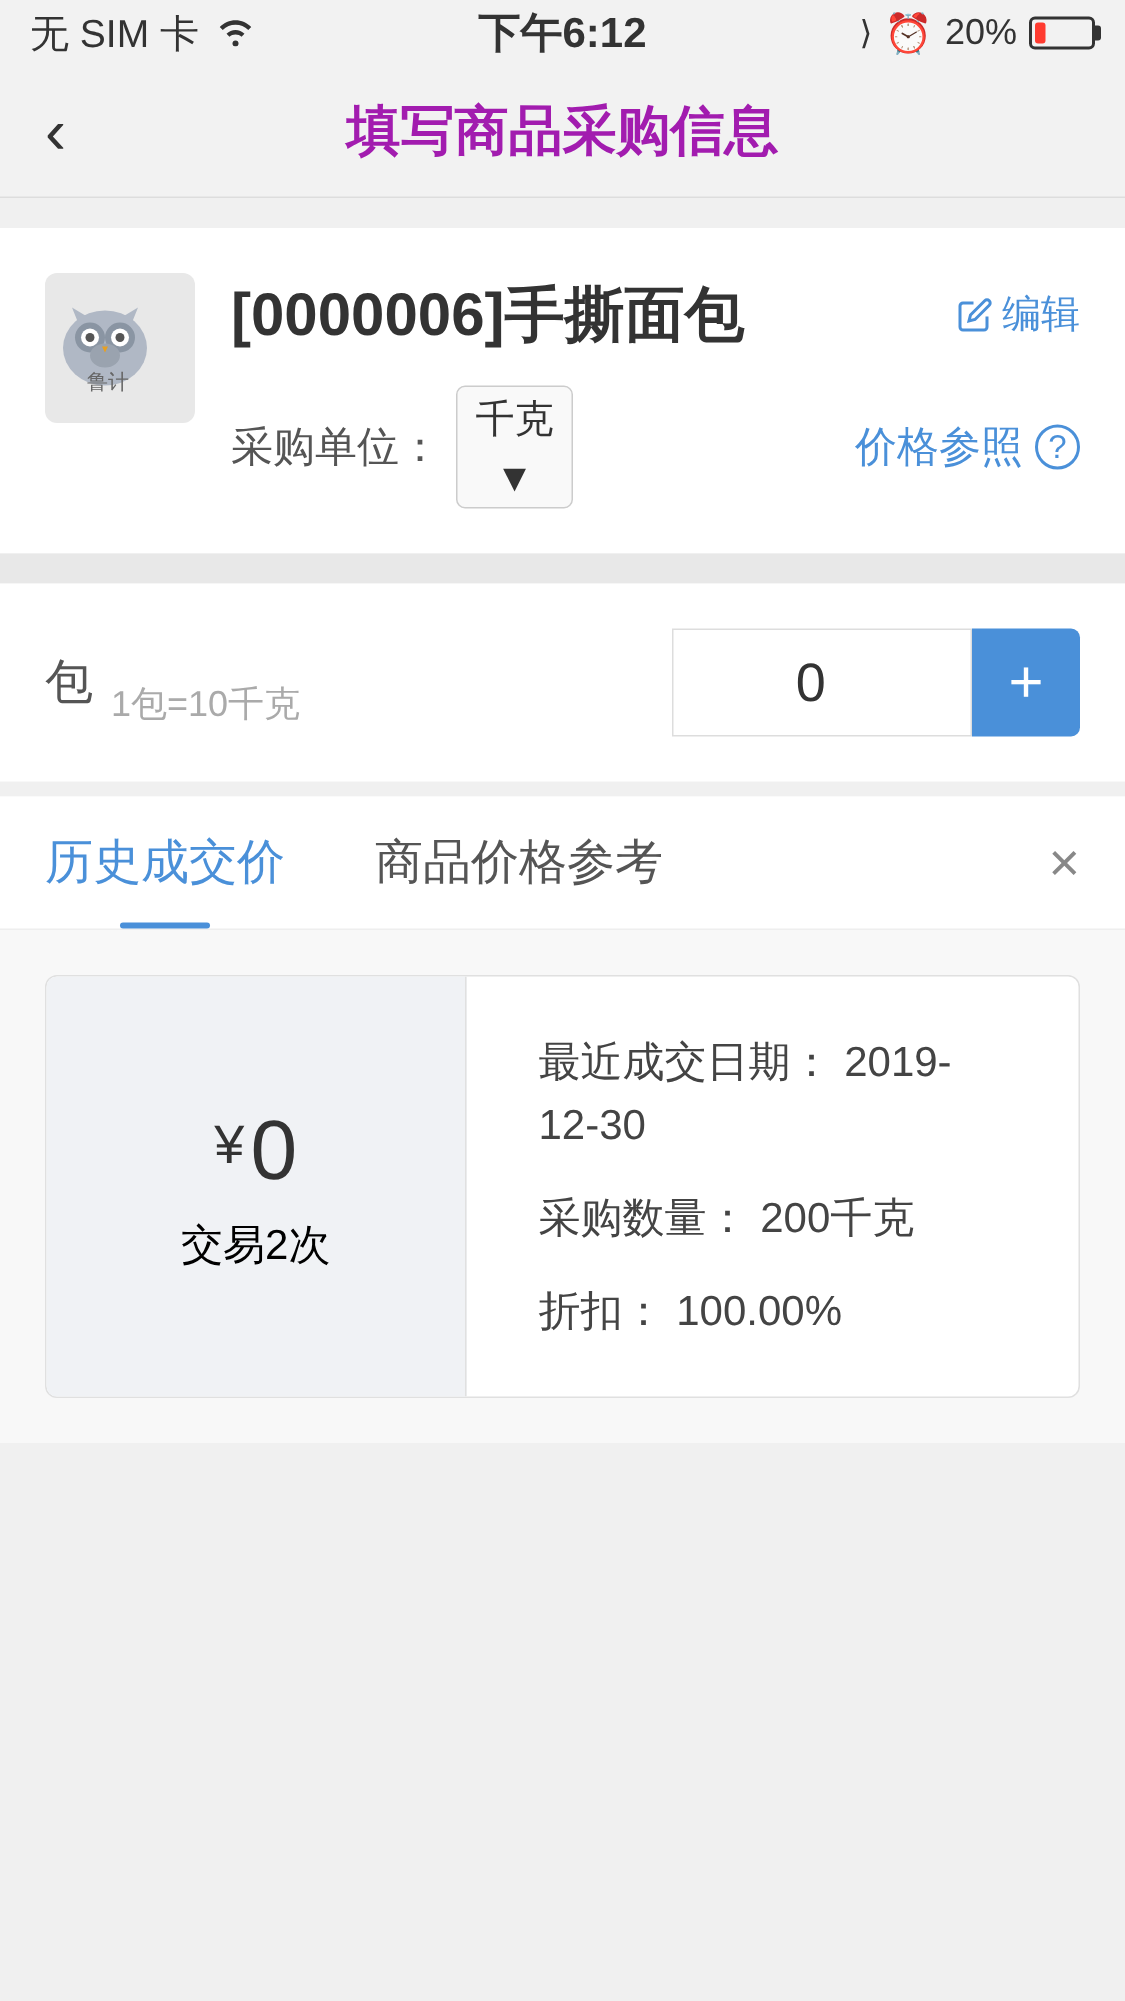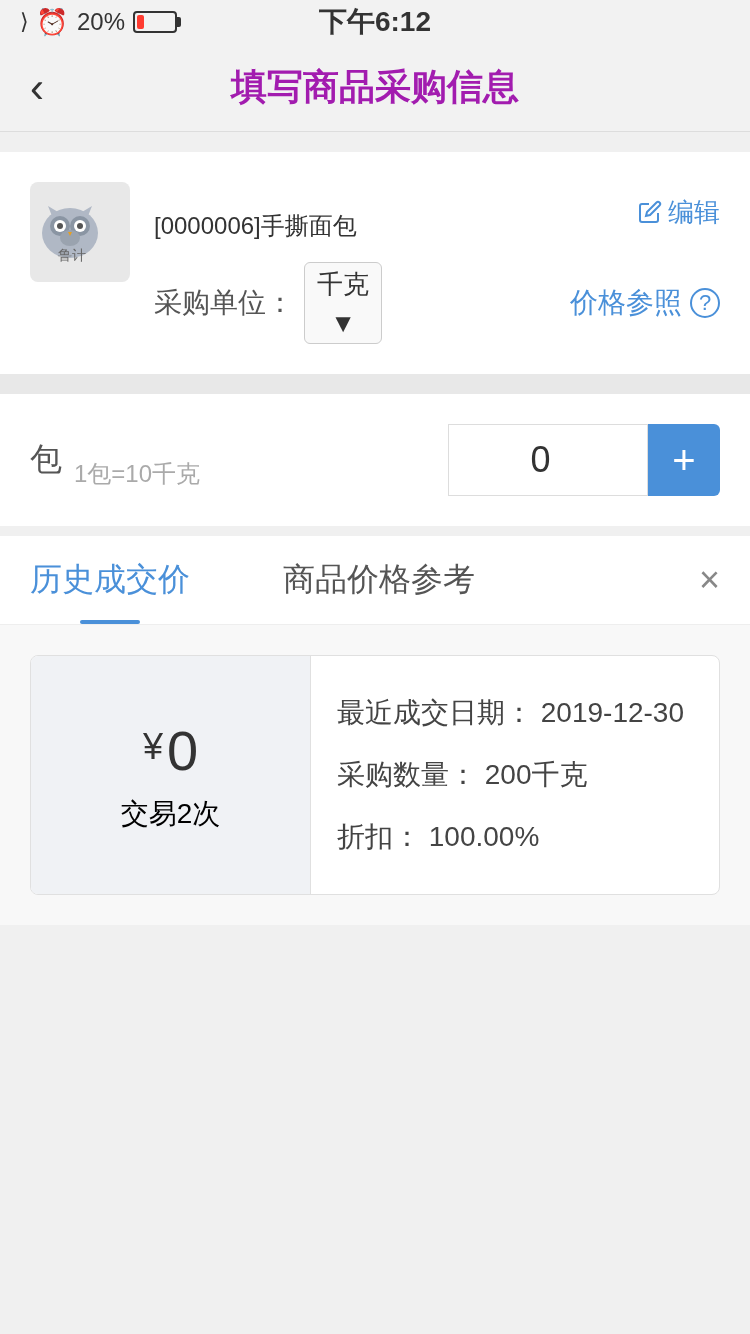--- a/index.html
+++ b/index.html
@@ -126,24 +126,23 @@
     .product-info {
       flex: 1;
     }
     .product-header {
       display: flex;
       justify-content: space-between;
       align-items: center;
       margin-bottom: 20px;
     }
     .product-name {
-      font-size: 24px;
-      font-weight: 400;
-      color: #333;
-      margin-top: 28px;
+      font-size: 40px;
+      font-weight: 700;
+      color: #333;
     }
     .edit-btn {
       font-size: 26px;
       color: #4a90d9;
       display: flex;
       align-items: center;
       gap: 6px;
       cursor: pointer;
     }
     .product-unit-row {
@@ -250,21 +249,20 @@
       background: #f8f8f8;
       margin-top: 10px;
     }
     .price-panel-tabs {
       display: flex;
       align-items: center;
       background: #fff;
       border-bottom: 1px solid #eee;
       padding: 0 30px;
       position: relative;
-      gap: 33px;
     }
     .tab-item {
       height: 88px;
       display: flex;
       align-items: center;
       font-size: 32px;
       margin-right: 60px;
       position: relative;
       cursor: pointer;
     }
@@ -328,35 +326,45 @@
       margin-top: 8px;
       margin-right: 4px;
     }
     .price-times {
       font-size: 28px;
       color: #000000;
       margin-top: 12px;
     }
     .price-card-right {
       flex: 1;
-      padding: 36px 26px;
+      padding: 36px 48px;
       display: flex;
       flex-direction: column;
       gap: 20px;
     }
     .price-detail-row {
       font-size: 28px;
       color: #444;
       line-height: 1.5;
     }
   </style>
 </head>
 <body>
 
 <div class="status-bar">
+  <div class="status-left">
+    <span>无 SIM 卡</span>
+    <span>
+      <svg width="28" height="22" viewBox="0 0 28 22">
+        <path d="M14 18a2 2 0 1 1 0 4 2 2 0 0 1 0-4z" fill="#333"></path>
+        <path d="M8 13.5c1.6-1.6 3.8-2.5 6-2.5s4.4.9 6 2.5l-2 2c-1-1-2.5-1.5-4-1.5s-3 .5-4 1.5l-2-2z" fill="#333"></path>
+        <path d="M3.5 9c2.8-2.8 6.5-4.5 10.5-4.5s7.7 1.7 10.5 4.5l-2 2C20.2 8.7 17.2 7.5 14 7.5S7.8 8.7 5.5 11l-2-2z" fill="#333"></path>
+      </svg>
+    </span>
+  </div>
   <div class="status-center">下午6:12</div>
   <div class="status-right">
     <span style="font-size:22px;">⟩</span>
     <span style="font-size:26px;">⏰</span>
     <span>20%</span>
     <div class="battery">
       <div class="battery-body">
         <div class="battery-fill"></div>
       </div>
     </div>

